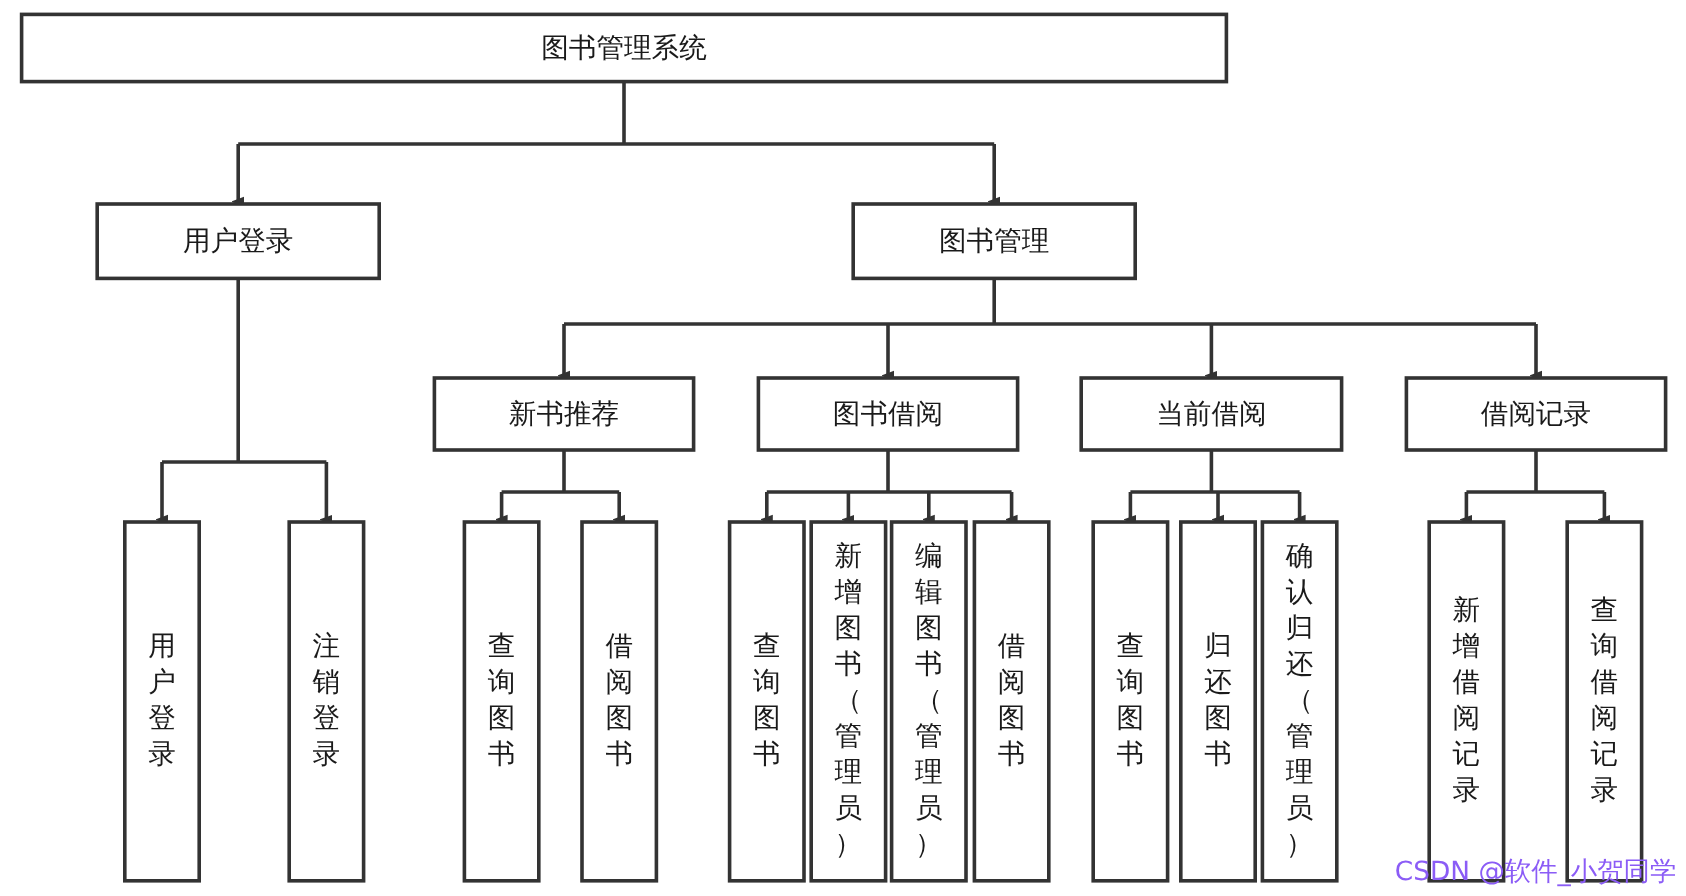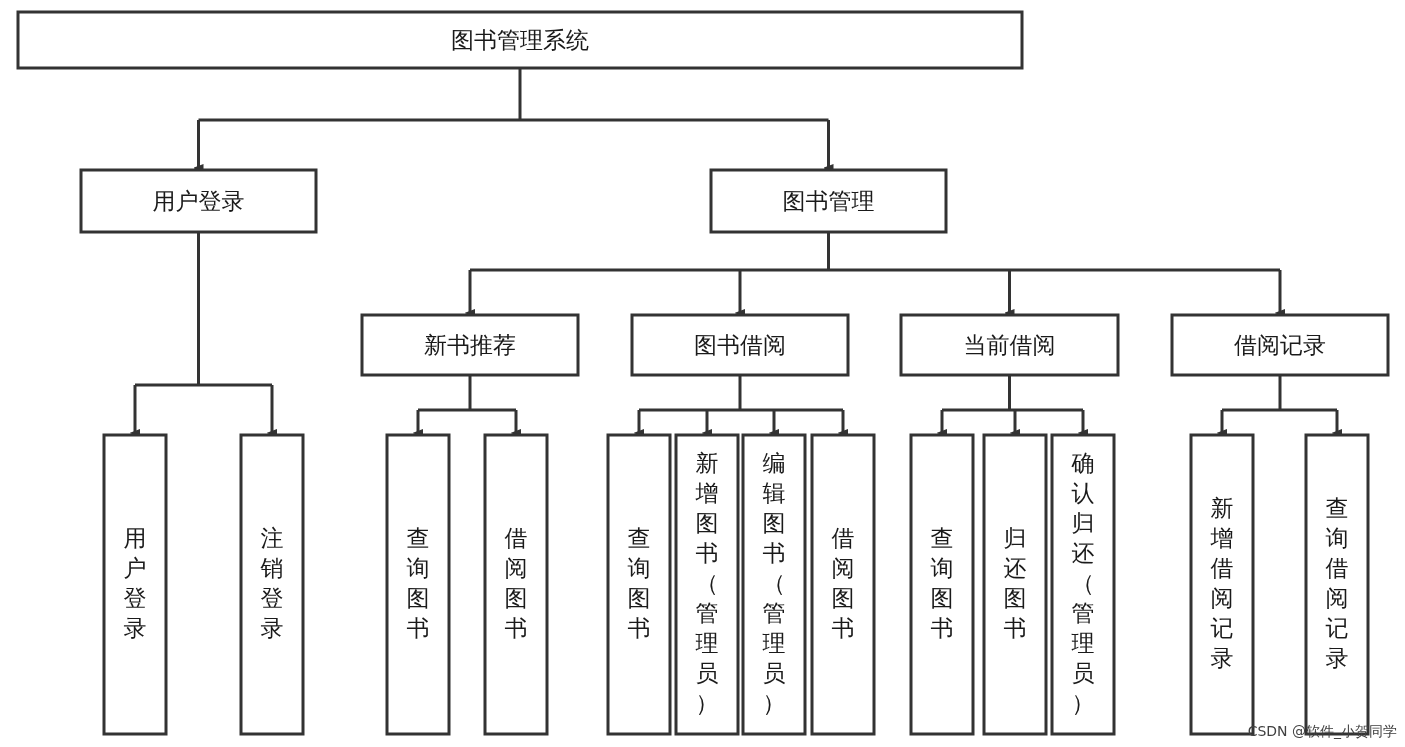--- a/index.html
+++ b/index.html
@@ -40,22 +40,22 @@
     font-size: 23px;
     fill: #1a1a1a;
     text-anchor: middle;
     dominant-baseline: middle;
   }
   .watermark {
     position: absolute;
     right: 8px;
     bottom: 6px;
     font-family: "DejaVu Sans", "Liberation Sans", sans-serif;
-    font-size: 14px;
-    color: #404040;
+    font-size: 22px;
+    color: #8b5cf6;
     white-space: nowrap;
     pointer-events: none;
   }
 </style>
 </head>
 <body>
 
 <div id="diagram-root">
   <svg class="diagram" viewBox="0 0 1405 747">
     <defs>

